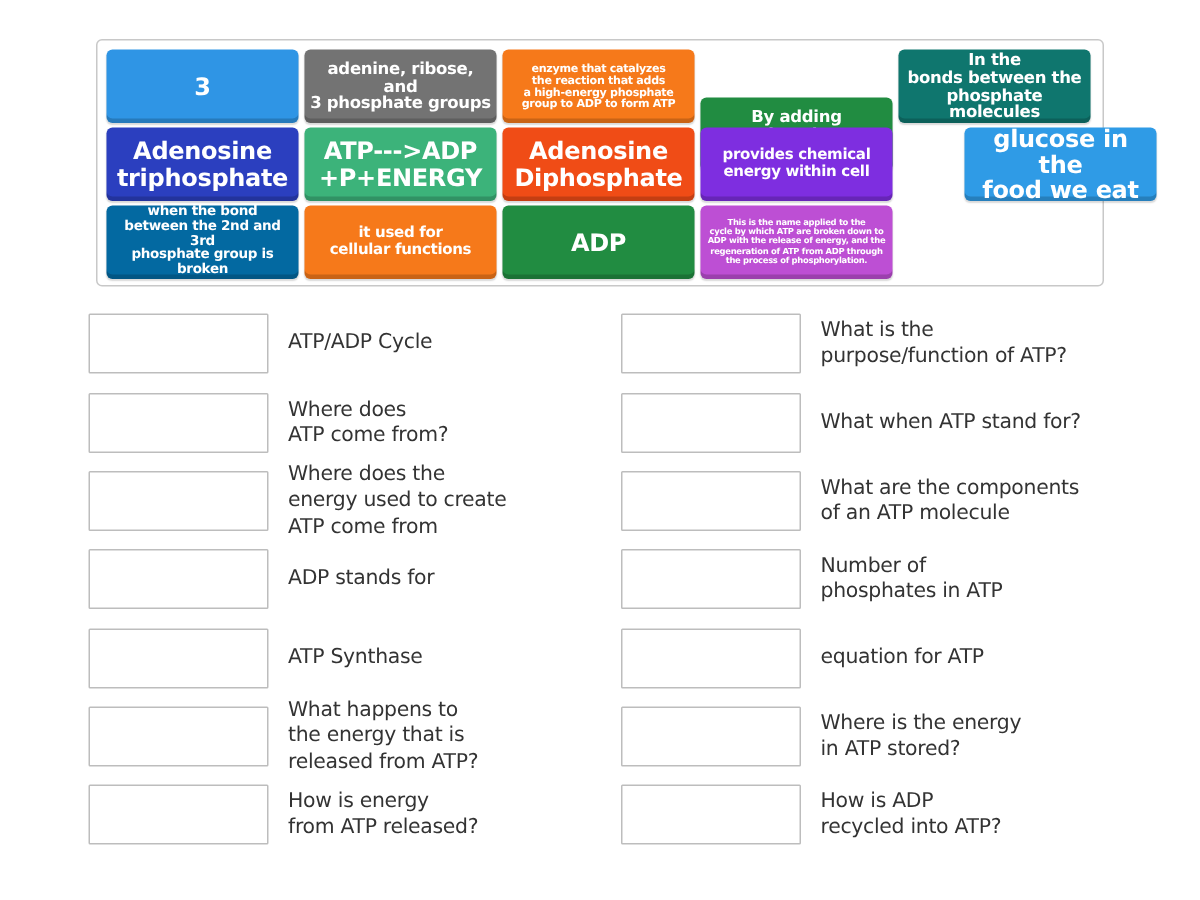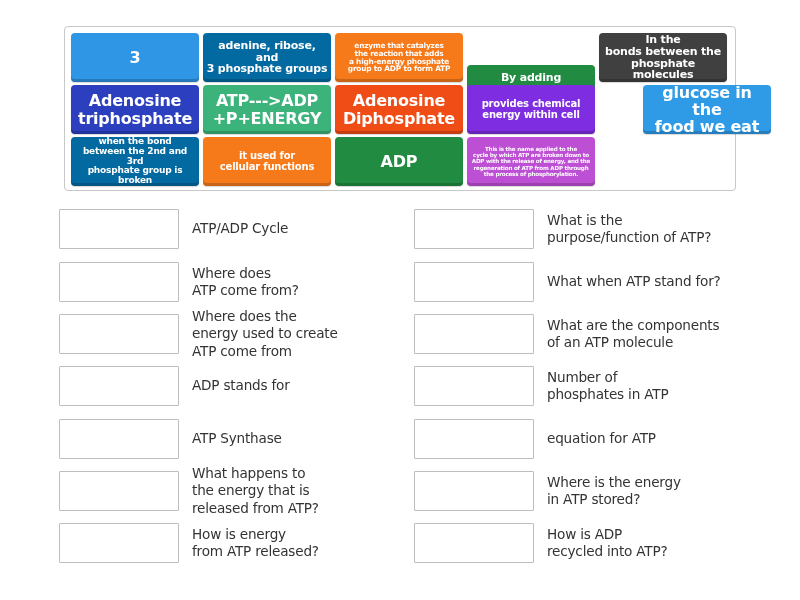--- a/index.html
+++ b/index.html
@@ -36,36 +36,36 @@
     letter-spacing: -0.2px; display: flex; align-items: center;
   }
 </style>
 </head>
 <body>
 
 <div class="tray" id="tray">
     <div class="tile fs-xl" style="left: 6px; top: 6px; background: rgb(47, 149, 229);">
       <span>3</span>
     </div>
-    <div class="tile fs-m" style="left: 138px; top: 6px; background: #0369a1;">
+    <div class="tile fs-m" style="left: 138px; top: 6px; background: #737373;">
       <span>adenine, ribose, and
 3 phosphate groups</span>
     </div>
     <div class="tile fs-xs" style="left: 270px; top: 6px; background: rgb(246, 121, 26);">
       <span>enzyme that catalyzes
 the reaction that adds
 a high-energy phosphate
 group to ADP to form ATP</span>
     </div>
     <div class="tile fs-m" style="left: 402px; top: 6px; background: rgb(33, 140, 65); margin-top: 32px;">
       <span>By adding
 a phosphate
 group to ADP</span>
     </div>
-    <div class="tile fs-m" style="left: 534px; top: 6px; background: #404040;">
+    <div class="tile fs-m" style="left: 534px; top: 6px; background: #0f766e;">
       <span>In the
 bonds between the
 phosphate molecules</span>
     </div>
     <div class="tile fs-xl" style="left: 6px; top: 58px; background: rgb(43, 63, 191);">
       <span>Adenosine
 triphosphate</span>
     </div>
     <div class="tile fs-xl" style="left: 138px; top: 58px; background: rgb(60, 179, 122);">
       <span>ATP---&gt;ADP

